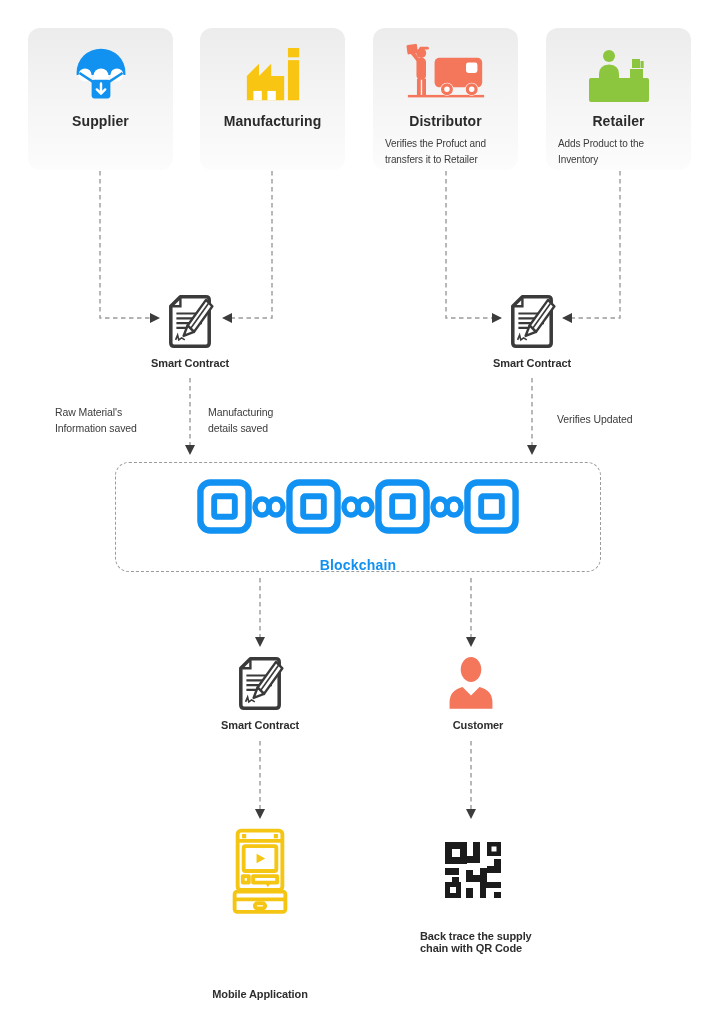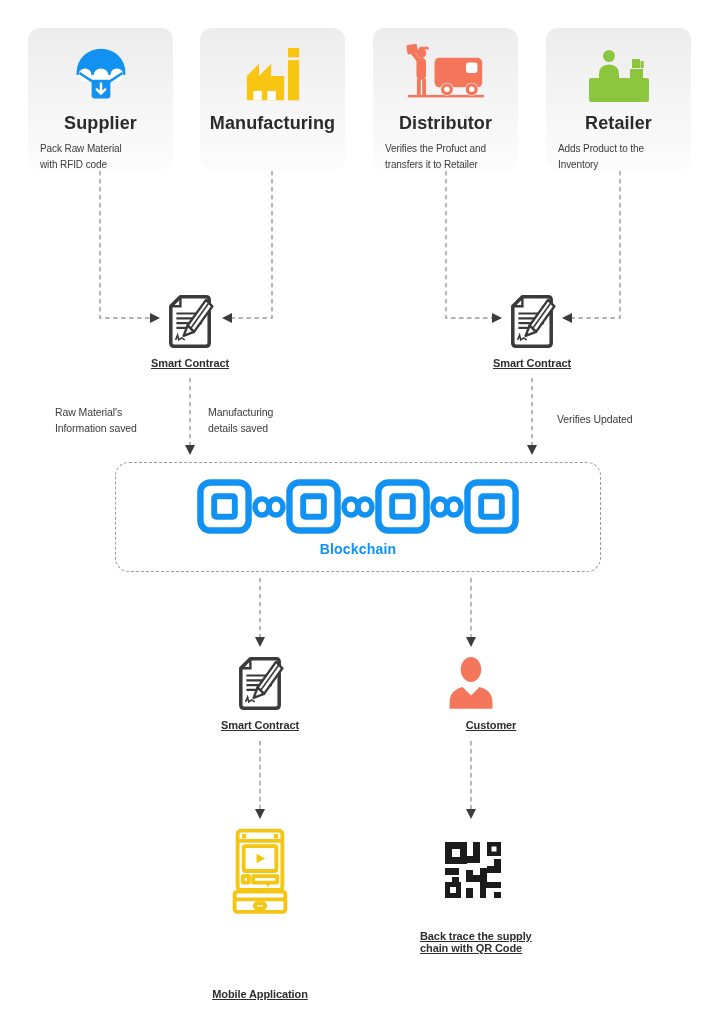--- a/index.html
+++ b/index.html
@@ -8,39 +8,39 @@
     font-family:"Liberation Sans","DejaVu Sans",sans-serif;
     overflow:hidden;
   }
   .connectors{position:absolute;left:0;top:0;width:715px;height:1024px;z-index:1;}
   .card{
     position:absolute;top:28px;width:145px;height:142px;border-radius:12px;
     background:linear-gradient(180deg,#ececec 0%,#f4f4f4 45%,#fcfcfc 100%);
     z-index:2;text-align:center;
   }
   .card .icon-area{height:76px;display:flex;align-items:flex-end;justify-content:center;padding-top:12px;box-sizing:border-box;}
-  .card .title{margin-top:9px;font-size:18px;font-weight:700;color:#2b2b2b;letter-spacing:0.1px;}
+  .card .title{margin-top:9px;font-size:14px;font-weight:700;color:#2b2b2b;letter-spacing:0.1px;}
   .card .desc{margin-top:7px;padding:0 12px;text-align:left;font-size:10px;color:#3b3b3b;line-height:1.6;letter-spacing:-0.1px;}
   .card .desc span{display:block;white-space:nowrap;}
   .node{position:absolute;z-index:2;}
   .node-label{
     position:absolute;z-index:2;font-size:11px;font-weight:600;color:#2e2e2e;
-    text-align:center;width:130px;letter-spacing:-0.1px;text-decoration:underline;
+    text-align:center;width:130px;letter-spacing:-0.1px;
   }
   .flow-label{
     position:absolute;z-index:2;font-size:10.5px;color:#3b3b3b;line-height:1.55;letter-spacing:-0.1px;
   }
   .flow-label span{display:block;white-space:nowrap;}
   .blockchain-box{
     position:absolute;left:115px;top:462px;width:486px;height:110px;z-index:2;
     border:1.5px dashed #9b9b9b;border-radius:14px;box-sizing:border-box;
     display:flex;flex-direction:column;align-items:center;
   }
   .chain-row{display:flex;align-items:center;margin-top:16px;}
-  .blockchain-label{margin-top:7px;font-size:14px;font-weight:700;color:#1191f1;letter-spacing:0.2px;text-align:right;}
+  .blockchain-label{margin-top:23px;font-size:14px;font-weight:700;color:#1191f1;letter-spacing:0.2px;text-align:right;}
   .qr-label{text-align:left;}
 </style>
 </head>
 <body>
 
 <div class="stage">
 
   <svg class="connectors" viewBox="0 0 715 1024">
     <defs>
       <marker id="arr" markerWidth="12" markerHeight="12" refX="1" refY="5" orient="auto" markerUnits="userSpaceOnUse">
@@ -67,24 +67,20 @@
         <path d="M6,30 A26,25 0 0 1 58,30 L58,33 H6 Z" fill="#1191f0"></path>
         <circle cx="15" cy="33" r="7" fill="#ffffff"></circle>
         <circle cx="32" cy="34" r="8" fill="#ffffff"></circle>
         <circle cx="49" cy="33" r="7" fill="#ffffff"></circle>
         <path d="M9,31 L26,42 M55,31 L38,42" stroke="#1191f0" stroke-width="2.6"></path>
         <rect x="22" y="38" width="20" height="20" rx="3" fill="#1191f0"></rect>
         <path d="M32,42 V52 M27.5,48.5 L32,53 L36.5,48.5" stroke="#ffffff" stroke-width="2.6" fill="none" stroke-linecap="round" stroke-linejoin="round"></path>
       </svg>
     </div>
     <div class="title">Supplier</div>
-    <div class="desc">
-      <span>Pack Raw Material</span>
-      <span>with RFID code</span>
-    </div>
   </div>
 
   <div class="card" style="left:200px">
     <div class="icon-area">
       <svg width="60" height="56" viewBox="0 0 64 60">
         <rect x="48" y="0" width="12" height="10" fill="#f8c513"></rect>
         <rect x="48" y="13" width="12" height="43" fill="#f8c513"></rect>
         <path d="M4,30 L17,17 V30 L30,17 V30 H44 V56 H4 Z" fill="#f8c513"></path>
         <rect x="11" y="46" width="9" height="10" fill="#ffffff"></rect>
         <rect x="26" y="46" width="9" height="10" fill="#ffffff"></rect>
@@ -210,21 +206,21 @@
 
   <svg class="node" style="left:236px;top:652px" width="48" height="63" viewBox="0 0 60 68">
       <use href="#contract-glyph"></use>
     </svg>
   <div class="node-label" style="left:195px;top:719px">Smart Contract</div>
 
   <svg class="node" style="left:446px;top:652px" width="50" height="60" viewBox="0 0 56 60">
     <ellipse cx="28" cy="16" rx="11.5" ry="14" fill="#f4765b"></ellipse>
     <path d="M4,60 V53 Q4,39 18.5,35.5 L28,45 L37.5,35.5 Q52,39 52,53 V60 Z" fill="#f4765b"></path>
   </svg>
-  <div class="node-label" style="left:426px;top:719px">Customer</div>
+  <div class="node-label" style="left:413px;top:719px">Customer</div>
 
   <svg class="node" style="left:232px;top:828px" width="56" height="86" viewBox="0 0 64 100" fill="none" stroke="#f5c513" stroke-width="4.5" stroke-linejoin="round">
     <rect x="6" y="3" width="52" height="69" rx="4"></rect>
     <path d="M6,15 H58"></path>
     <rect x="11" y="7" width="5" height="5" fill="#f5c513" stroke="none"></rect>
     <rect x="48" y="7" width="5" height="5" fill="#f5c513" stroke="none"></rect>
     <rect x="13" y="21" width="38" height="29" rx="2"></rect>
     <polygon points="28,30 38,35.5 28,41" fill="#f5c513" stroke="none"></polygon>
     <rect x="12" y="56" width="7" height="7.5"></rect>
     <rect x="24" y="56" width="28" height="7.5"></rect>

